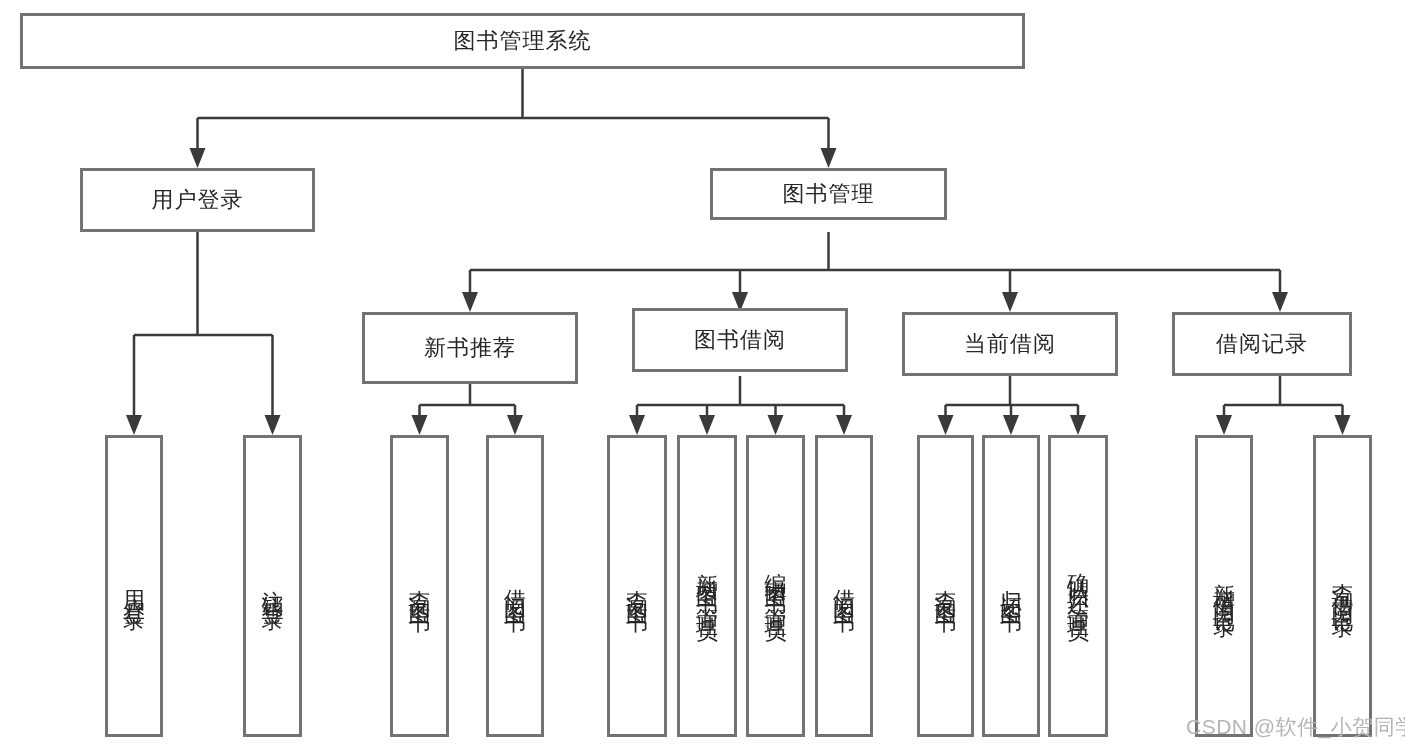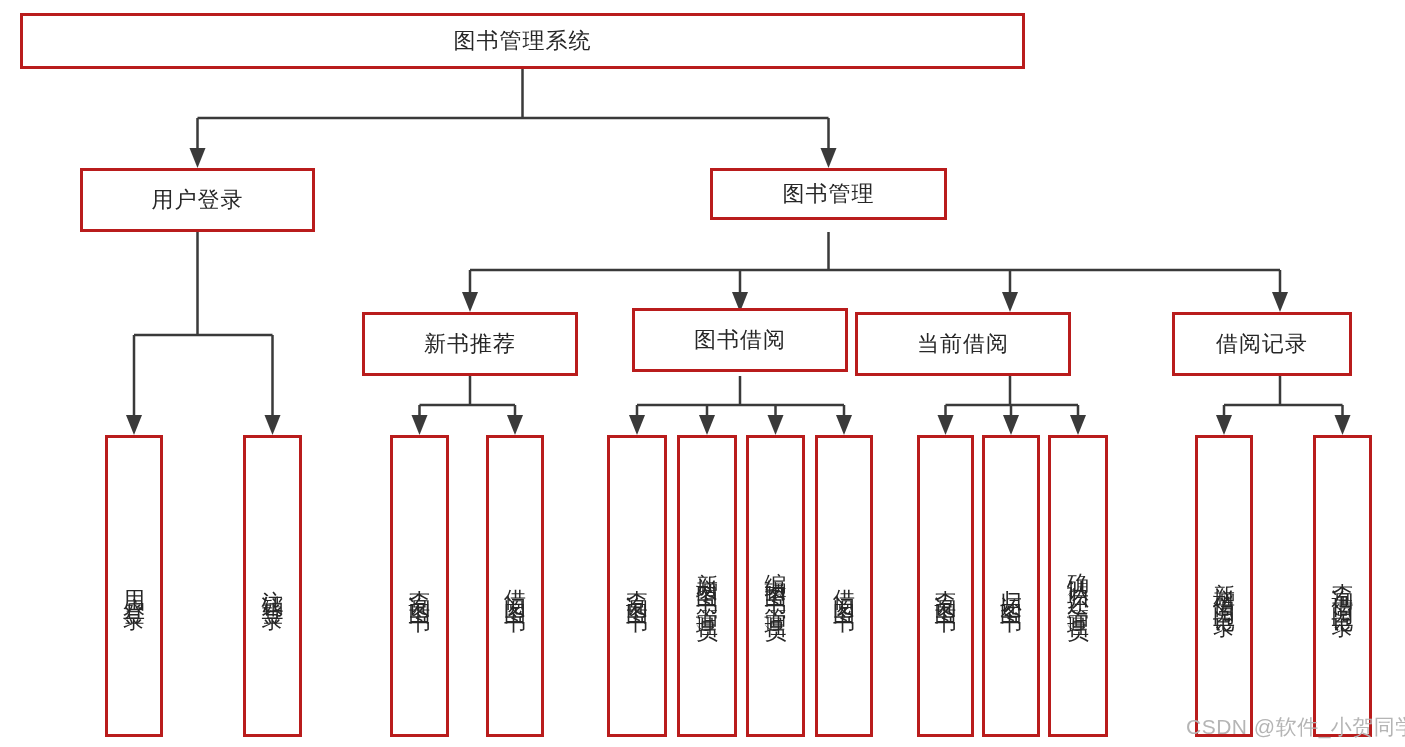--- a/index.html
+++ b/index.html
@@ -13,21 +13,21 @@
     overflow: hidden;
   }
   #connectors {
     position: absolute;
     left: 0; top: 0;
     width: 1405px; height: 747px;
   }
   .box {
     position: absolute;
     box-sizing: border-box;
-    border: 3px solid #b91c1c;
+    border: 3px solid #737373;
     background: #ffffff;
     display: flex;
     align-items: center;
     justify-content: center;
   }
   .h-label {
     font-size: 22px;
     letter-spacing: 1px;
     white-space: nowrap;
     color: #262626;
@@ -120,27 +120,27 @@
     <span class="h-label">图书管理系统</span>
   </div>
 
   <div class="box" style="left:80px; top:168px; width:235px; height:64px;">
     <span class="h-label">用户登录</span>
   </div>
   <div class="box" style="left:710px; top:168px; width:237px; height:52px;">
     <span class="h-label">图书管理</span>
   </div>
 
-  <div class="box" style="left:362px; top:312px; width:216px; height:64px;">
+  <div class="box" style="left:362px; top:312px; width:216px; height:72px;">
     <span class="h-label">新书推荐</span>
   </div>
   <div class="box" style="left:632px; top:308px; width:216px; height:64px;">
     <span class="h-label">图书借阅</span>
   </div>
-  <div class="box" style="left:855px; top:312px; width:216px; height:64px;">
+  <div class="box" style="left:902px; top:312px; width:216px; height:64px;">
     <span class="h-label">当前借阅</span>
   </div>
   <div class="box" style="left:1172px; top:312px; width:180px; height:64px;">
     <span class="h-label">借阅记录</span>
   </div>
 
   <div class="box" style="left:105px; top:435px; width:58px; height:302px;">
     <span class="v-label">用户登录</span>
   </div>
   <div class="box" style="left:243px; top:435px; width:59px; height:302px;">

